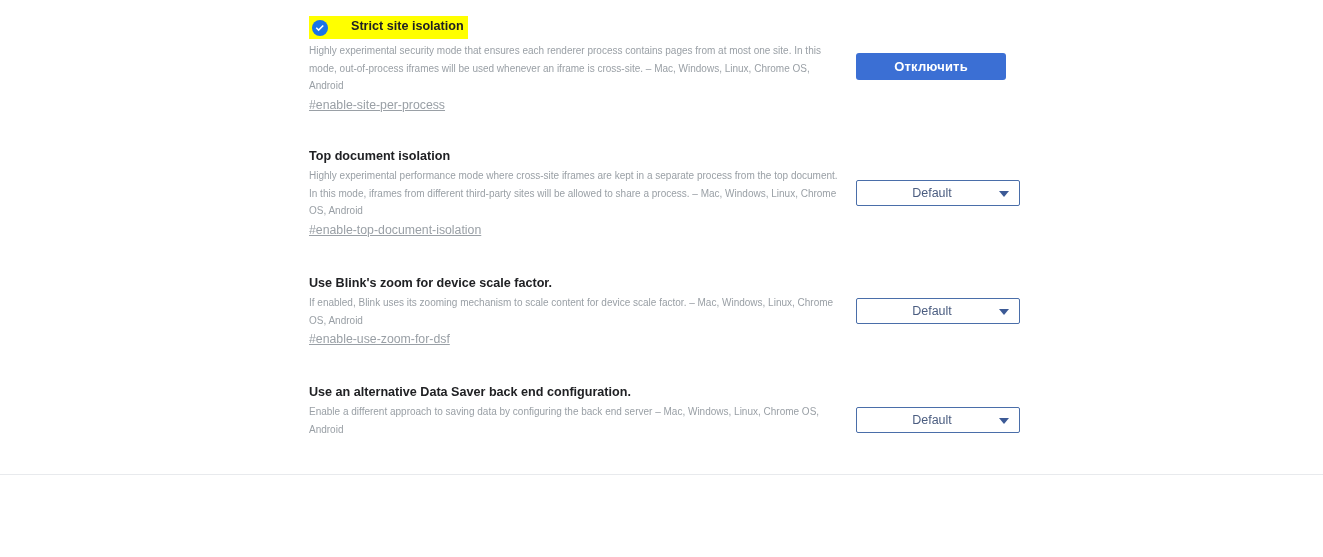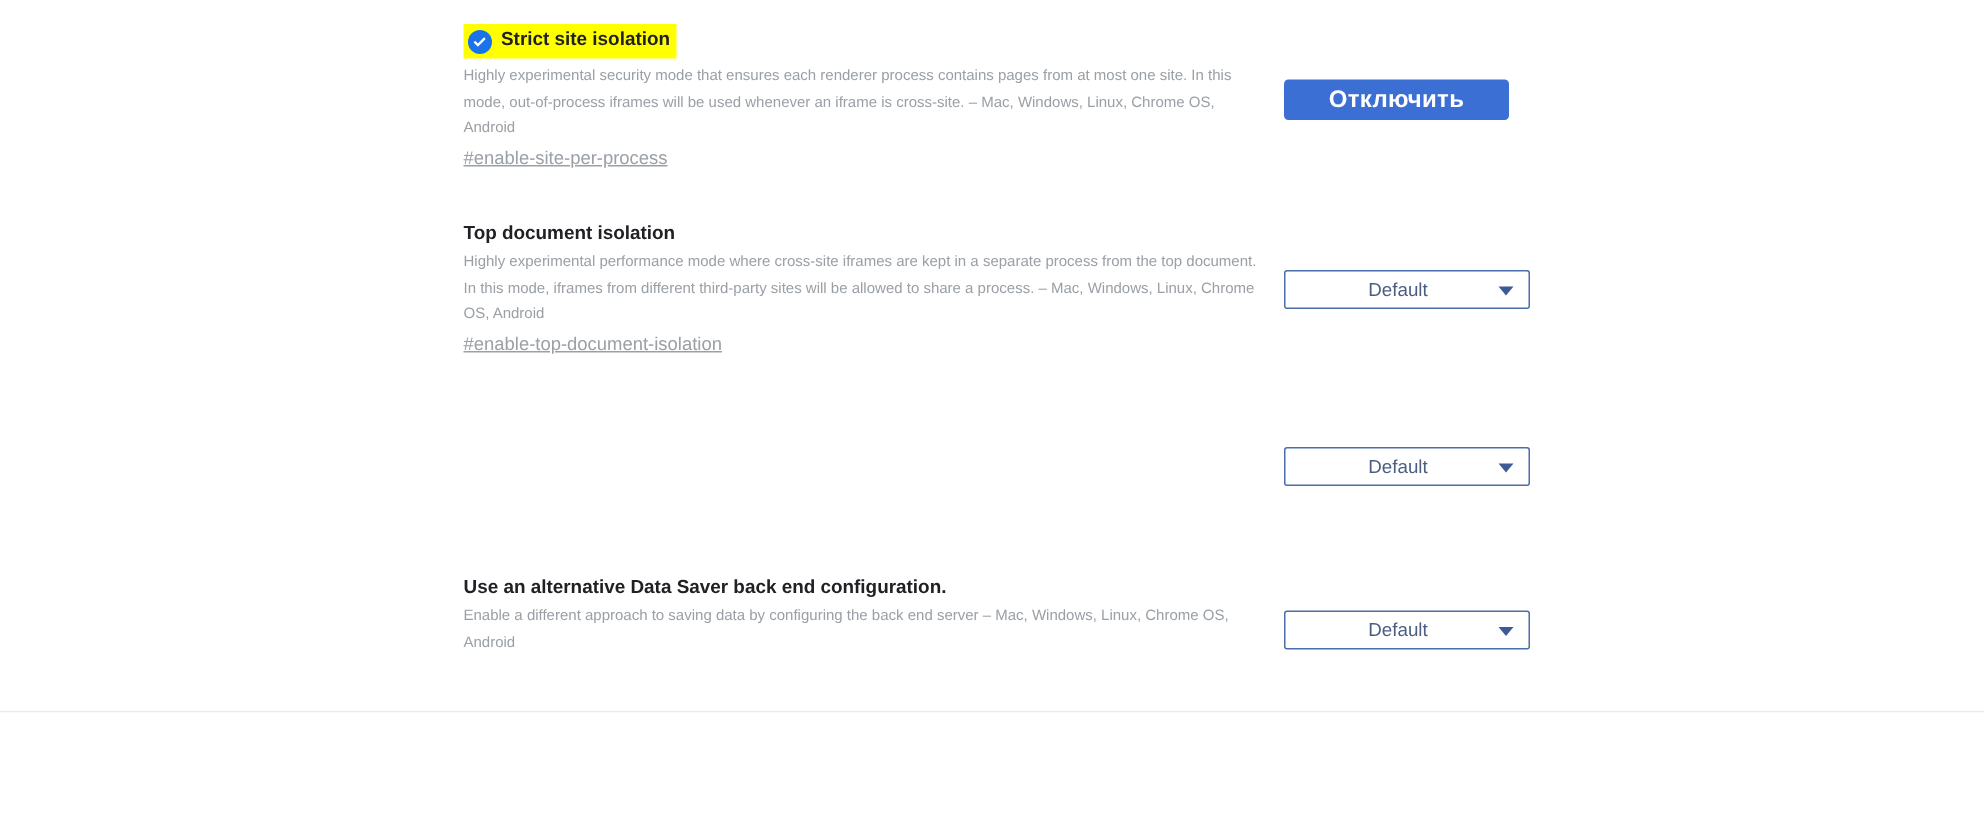--- a/index.html
+++ b/index.html
@@ -58,20 +58,21 @@
     flex: 0 0 16px;
     margin-right: 6px;
     display: block;
   }
 
   .check-wrap-highlight {
     background: #ffff00;
     display: flex;
     align-items: center;
     padding: 2px 4px 2px 3px;
+    gap: 17px;
   }
 
   .exp-desc {
     font-size: 10px;
     color: #9aa0a6;
     line-height: 17.5px;
     margin: 0;
     max-width: 530px;
   }
 
@@ -90,21 +91,21 @@
     position: absolute;
   }
 
   .btn-disable {
     width: 150px;
     height: 27px;
     background: #3b6fd4;
     border: none;
     border-radius: 3px;
     color: #ffffff;
-    font-size: 16px;
+    font-size: 13px;
     font-weight: bold;
     font-family: "Liberation Sans", sans-serif;
     cursor: pointer;
     letter-spacing: 0.2px;
     padding: 0;
   }
 
   .select-default {
     width: 164px;
     height: 26px;
@@ -188,20 +189,25 @@
     </div>
     <div class="exp-control" style="left:547px; top:34px;">
       <div class="select-default">
         <span class="sel-label">Default</span>
         <span class="sel-arrow"></span>
       </div>
     </div>
   </div>
 
   <div class="experiment" style="top:273px;">
+    <div class="exp-text">
+      <div class="exp-title">Use Blink's zoom for device scale factor.</div>
+      <div class="exp-desc">If enabled, Blink uses its zooming mechanism to scale content for device scale factor. – Mac, Windows, Linux, Chrome OS, Android</div>
+      <a class="exp-permalink" href="#">#enable-use-zoom-for-dsf</a>
+    </div>
     <div class="exp-control" style="left:547px; top:25px;">
       <div class="select-default">
         <span class="sel-label">Default</span>
         <span class="sel-arrow"></span>
       </div>
     </div>
   </div>
 
   <div class="experiment" style="top:382px;">
     <div class="exp-text">

